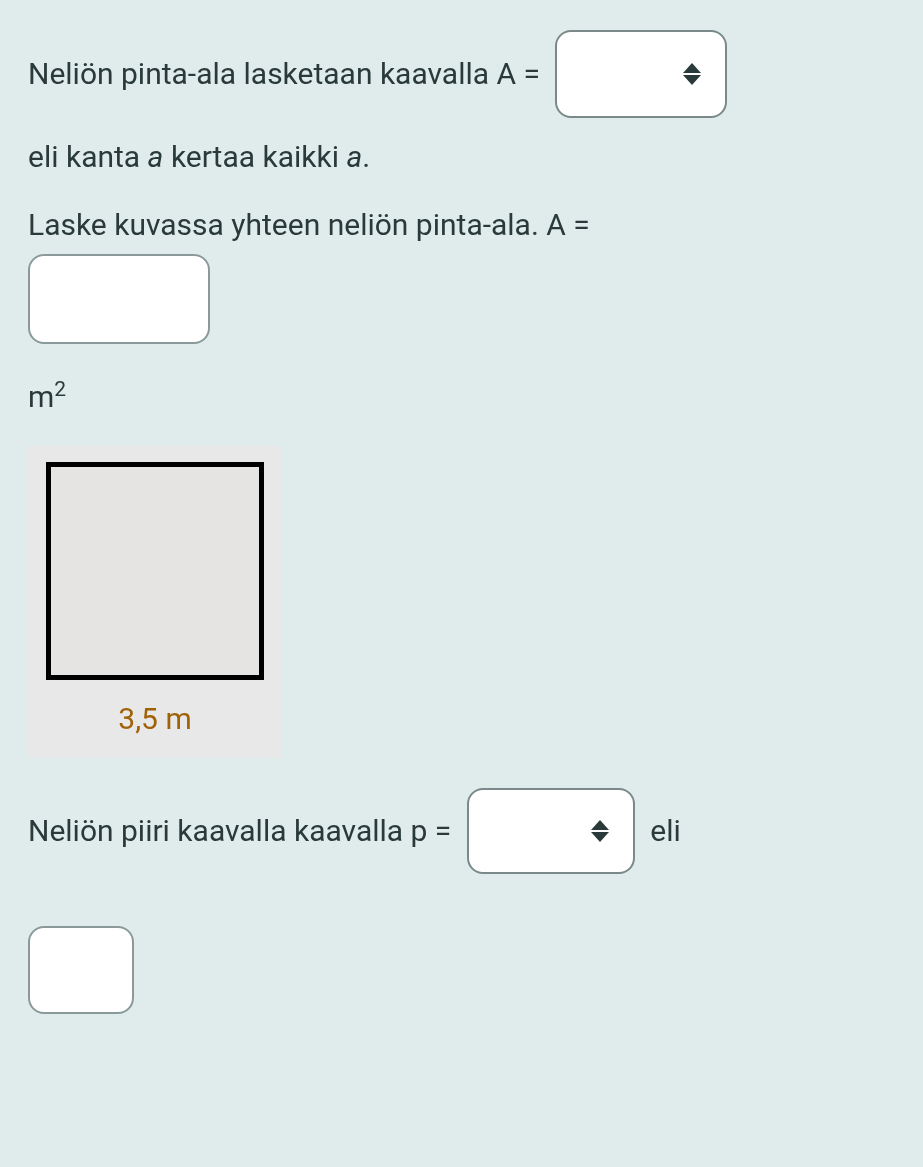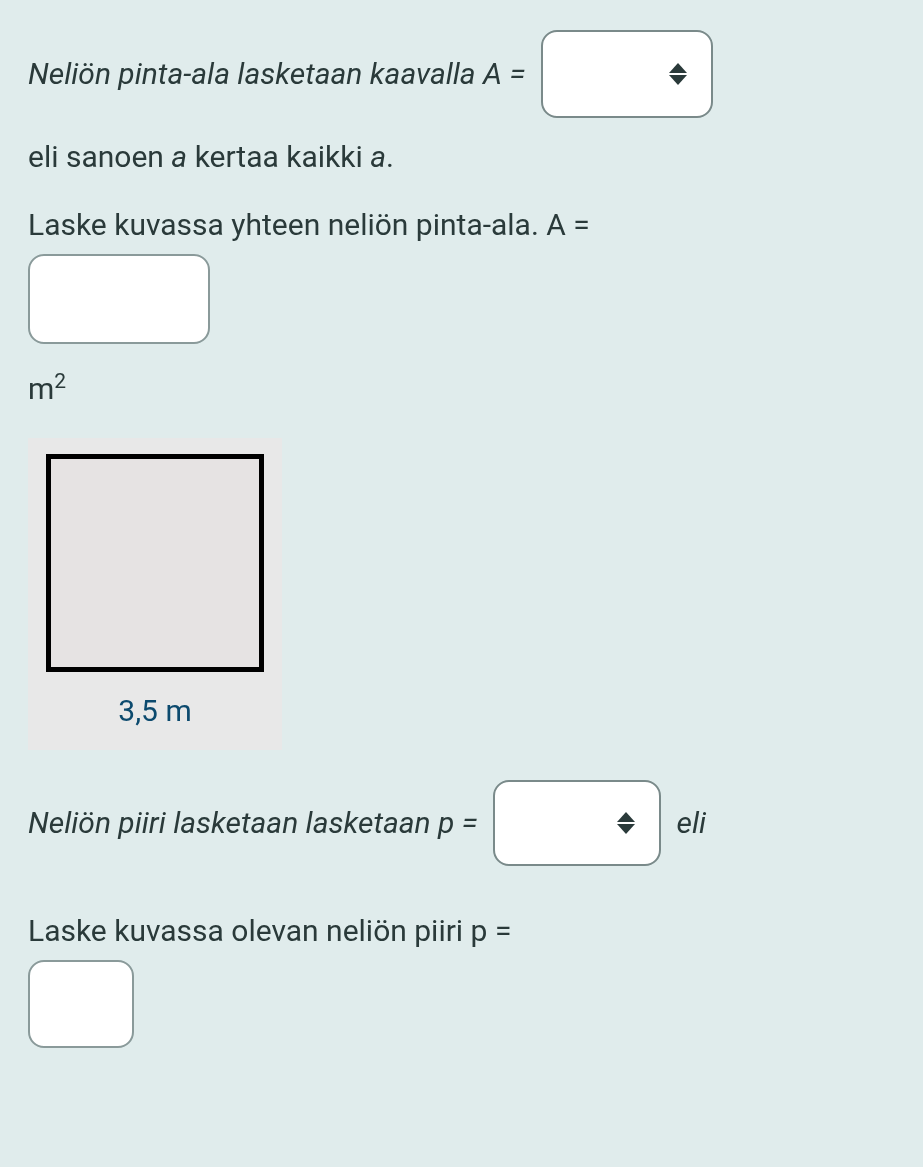--- a/index.html
+++ b/index.html
@@ -68,21 +68,21 @@
       border-radius: 16px;
       width: 182px;
       height: 90px;
       margin-top: 8px;
     }
     .input-box.small {
       width: 106px;
       height: 88px;
     }
     .unit {
-      margin-top: 12px;
+      margin-top: 20px;
       font-size: 30px;
     }
     .sup {
       font-size: 0.7em;
       vertical-align: super;
     }
     .figure-container {
       background-color: #e8e8e8;
       width: 254px;
       padding: 16px 20px 18px 20px;
@@ -94,35 +94,34 @@
     }
     .square-shape {
       width: 218px;
       height: 218px;
       background-color: #e6e3e3;
       border: 5px solid #000000;
       margin-bottom: 18px;
     }
     .figure-label {
       font-size: 30px;
-      color: #0c4a6e;
+      color: #a16207;
     }
     .line-spacer {
       height: 18px;
     }
     .block {
       margin-bottom: 8px;
     }
     .flex-wrap-line {
       display: block;
       line-height: 2.2;
     }
     .flex-wrap-line > * {
       vertical-align: middle;
-      font-style: italic;
     }
     .inline-select-wrapper {
       display: inline-flex;
       vertical-align: middle;
     }
   </style>
 </head>
 <body>
 
 <div class="block">
@@ -132,54 +131,53 @@
       <span class="select-box">
         <span class="select-arrows">
           <span class="arrow-up"></span>
           <span class="arrow-down"></span>
         </span>
       </span>
     </span>
   </div>
   <div class="line-spacer"></div>
   <div>
-    <span class="text-run">eli sanoen </span><span class="text-run italic">a</span><span class="text-run"> kertaa kaikki </span><span class="text-run italic">a</span><span class="text-run">.</span>
+    <span class="text-run">eli kanta </span><span class="text-run italic">a</span><span class="text-run"> kertaa kaikki </span><span class="text-run italic">a</span><span class="text-run">.</span>
   </div>
 </div>
 
 <div class="line-spacer"></div>
 
 <div class="block">
   <div>Laske kuvassa yhteen neliön pinta-ala. A =</div>
   <div class="input-box"></div>
   <div class="unit">
     <span>m</span><span class="sup">2</span>
   </div>
 </div>
 
 <div class="figure-container">
   <div class="square-shape"></div>
   <div class="figure-label">3,5 m</div>
 </div>
 
 <div class="block">
   <div class="flex-wrap-line">
-    <span class="text-run">Neliön piiri lasketaan lasketaan p = </span>
+    <span class="text-run">Neliön piiri kaavalla kaavalla p = </span>
     <span class="inline-select-wrapper">
       <span class="select-box small">
         <span class="select-arrows">
           <span class="arrow-up"></span>
           <span class="arrow-down"></span>
         </span>
       </span>
     </span>
     <span class="text-run"> eli</span>
   </div>
   <div class="line-spacer"></div>
 </div>
 
 <div class="line-spacer"></div>
 
 <div class="block">
-  <div>Laske kuvassa olevan neliön piiri p =</div>
   <div class="input-box small"></div>
   
 </div>
 
 </body></html>

